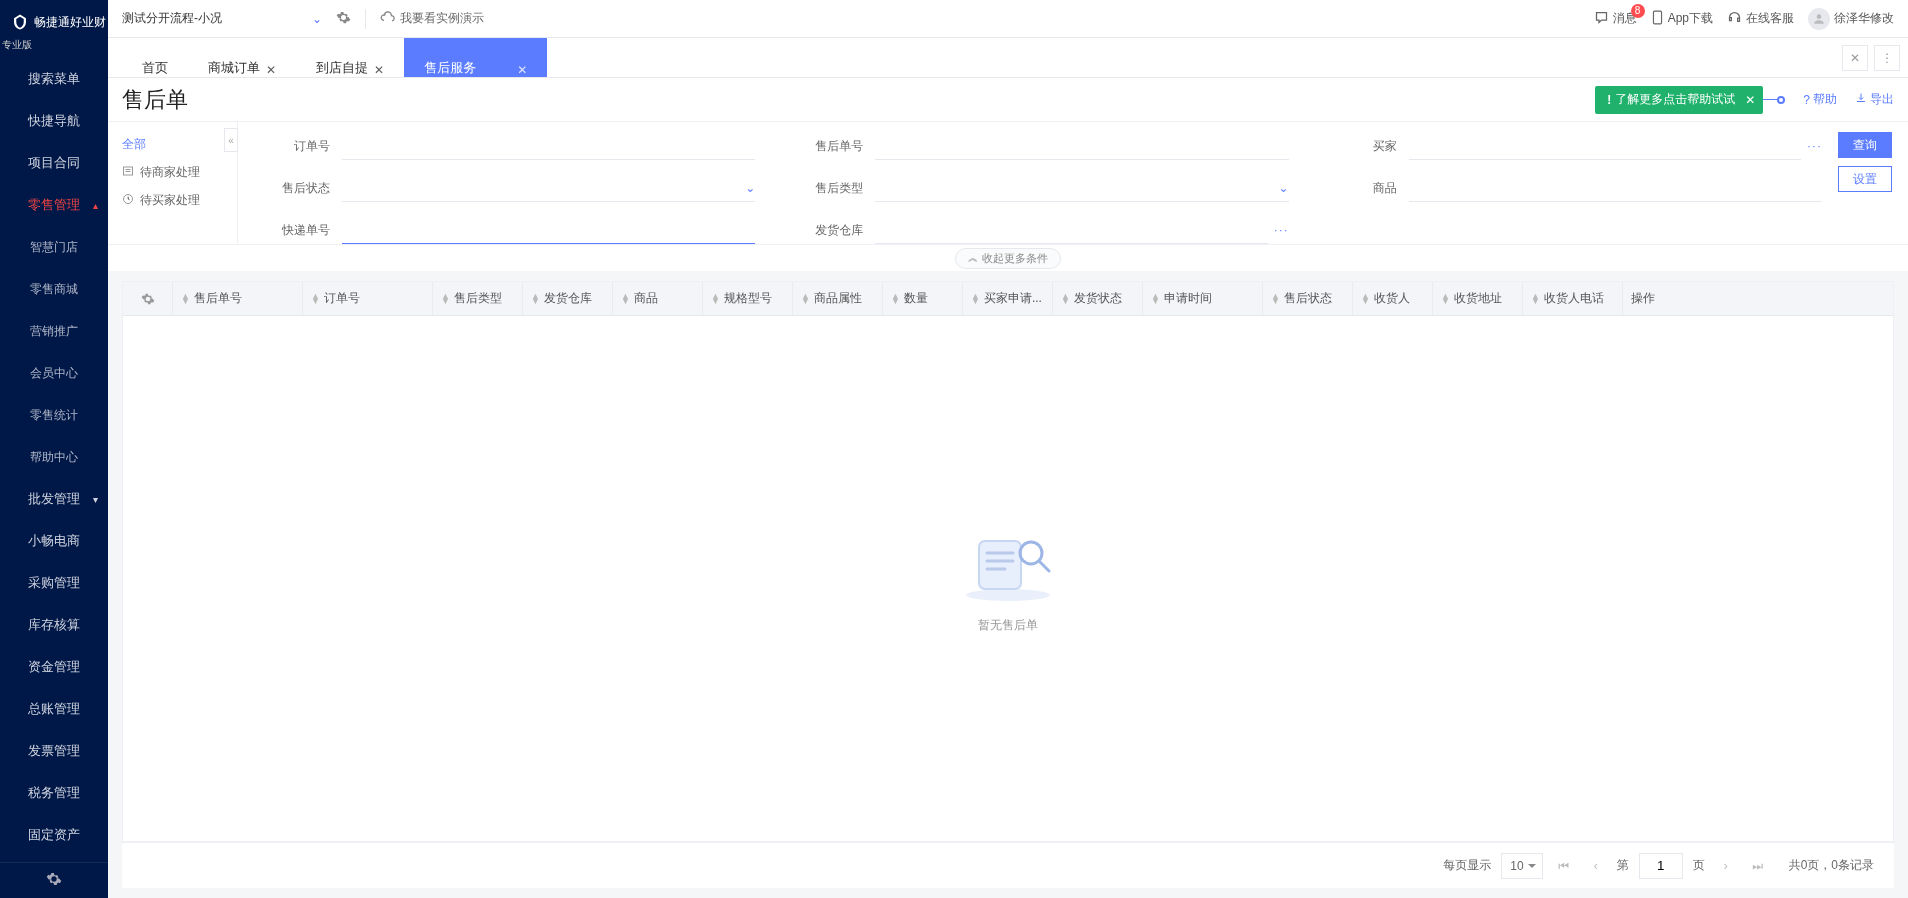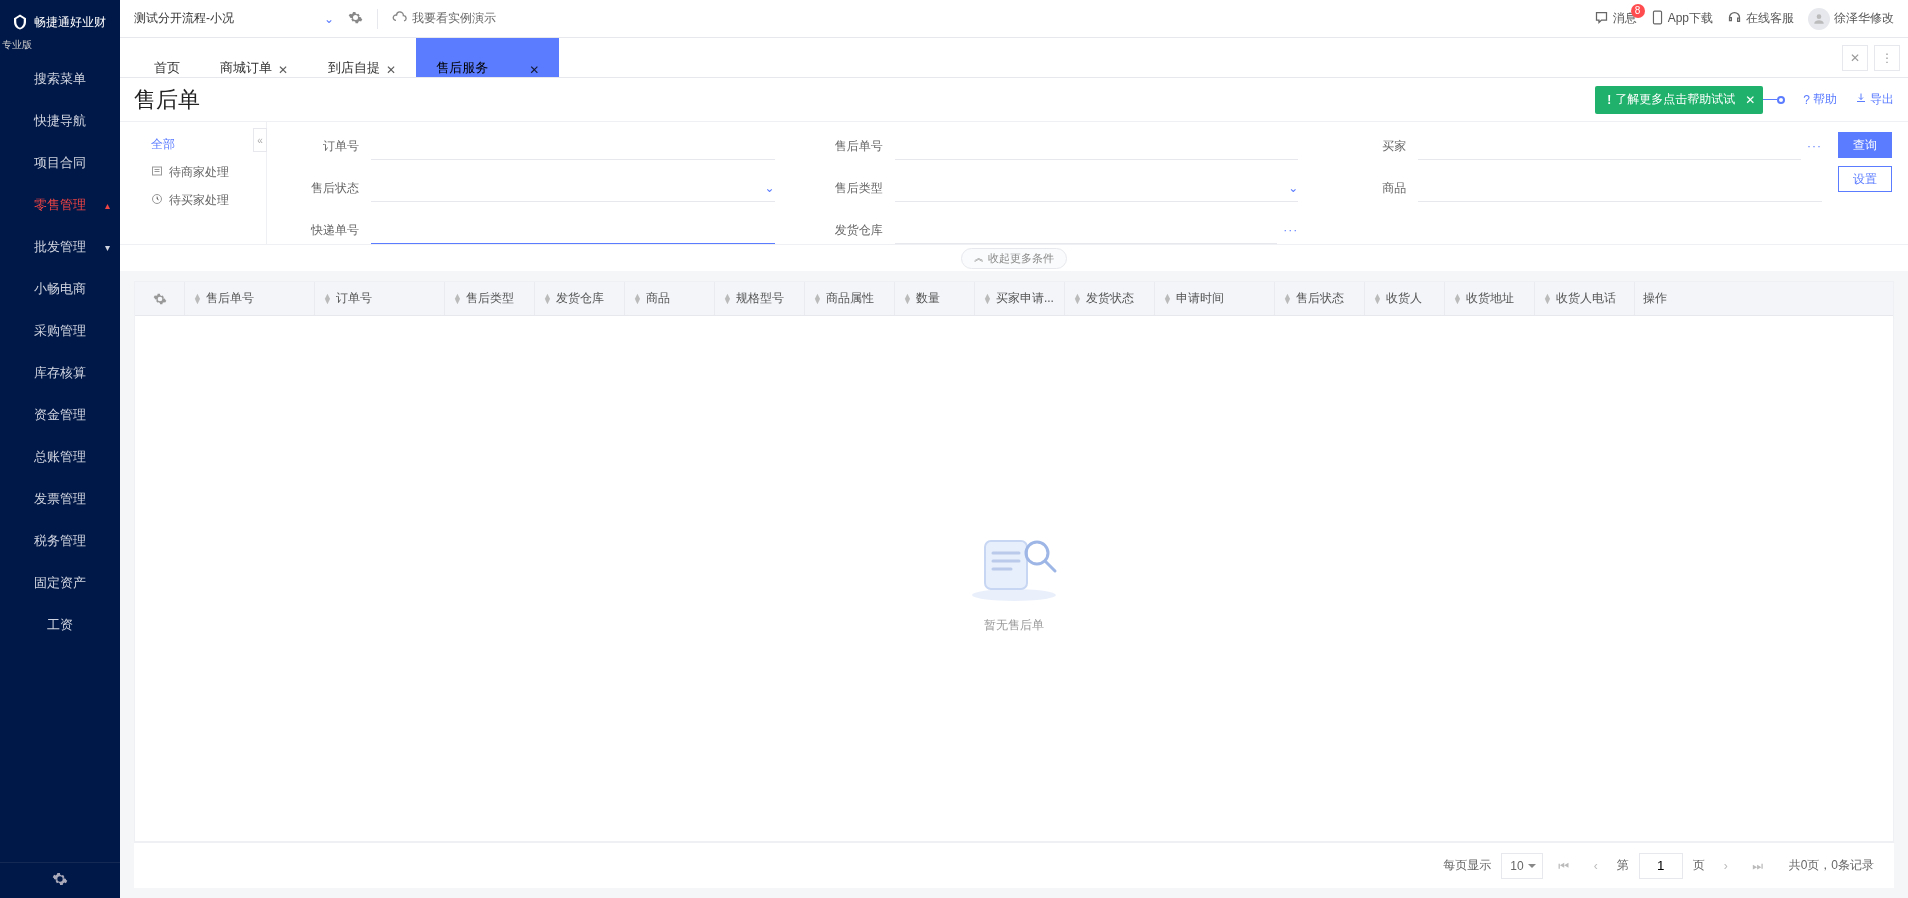--- a/index.html
+++ b/index.html
@@ -1,20 +1,20 @@
 <!DOCTYPE html>
 <html><head>
 <meta charset="utf-8">
 <style>
 * { margin: 0; padding: 0; box-sizing: border-box; }
 body { font-family: "Microsoft YaHei", "PingFang SC", sans-serif; font-size: 12px; color: #333; background: #fff; overflow: hidden; }
 .app { display: flex; height: 898px; width: 1908px; }
 
 
-.sidebar { width: 120px; background: #001847; color: #fff; display: flex; flex-direction: column; flex-shrink: 0; }
+.sidebar { width: 108px; background: #001847; color: #fff; display: flex; flex-direction: column; flex-shrink: 0; }
 .logo { height: 44px; display: flex; align-items: center; padding-left: 10px; gap: 4px; }
 .logo-icon { width: 20px; height: 20px; display: flex; align-items: center; justify-content: center; }
 .logo-text { font-size: 12px; }
 .logo-sub { font-size: 10px; color: #ccc; padding-left: 2px; margin-top: -6px; margin-bottom: 6px; }
 .side-items { flex: 1; overflow-y: auto; }
 .side-item { height: 42px; display: flex; align-items: center; justify-content: center; cursor: pointer; font-size: 13px; color: #d0d4e0; position: relative; }
 .side-item.active-parent { color: #ef4444; }
 .side-item .caret { position: absolute; right: 10px; font-size: 10px; }
 .side-sub { background: #001847; }
 .side-sub .side-item { font-size: 12px; color: #b0b6c8; }
@@ -29,39 +29,39 @@
 .top-divider { width: 1px; height: 20px; background: #e6e8ed; }
 .demo-link { display: flex; align-items: center; gap: 4px; color: #666; cursor: pointer; }
 .top-spacer { flex: 1; }
 .top-action { display: flex; align-items: center; gap: 4px; color: #555; cursor: pointer; position: relative; }
 .badge { position: absolute; top: -6px; right: -8px; background: #ff4d4f; color: #fff; border-radius: 8px; min-width: 14px; height: 14px; font-size: 10px; display: flex; align-items: center; justify-content: center; padding: 0 3px; }
 .avatar { width: 22px; height: 22px; border-radius: 50%; background: #e6e8ed; display: flex; align-items: center; justify-content: center; color: #aaa; }
 
 
 .tabs { height: 40px; background: #fff; border-bottom: 1px solid #e6e8ed; display: flex; align-items: stretch; padding-left: 14px; }
 .tab { display: flex; align-items: flex-end; padding: 0 20px; gap: 6px; cursor: pointer; color: #333; font-size: 13px; border-right: 0; }
-.tab.active { background: #5b7cff; color: #000000; gap: 41px; }
+.tab.active { background: #5b7cff; color: #ffffff; gap: 41px; }
 .tab-close { font-size: 12px; color: inherit; opacity: 0.8; }
 .tabs-end { margin-left: auto; display: flex; align-items: center; padding-right: 8px; gap: 6px; color: #999; }
 .tab-end-btn { width: 26px; height: 26px; border: 1px solid #e6e8ed; display: flex; align-items: center; justify-content: center; cursor: pointer; }
 
 
 .content { flex: 1; background: #f5f6f8; display: flex; flex-direction: column; min-height: 0; position: relative; }
 .page-head { height: 44px; background: #fff; display: flex; align-items: center; padding: 0 14px; border-bottom: 1px solid #eef0f4; }
 .page-title { font-size: 22px; font-weight: 500; color: #222; }
 .head-spacer { flex: 1; }
 .help-tip { background: #20b26c; color: #fff; height: 28px; display: flex; align-items: center; padding: 0 28px 0 12px; font-size: 12px; position: relative; border-radius: 2px; }
 .help-tip-close { position: absolute; right: 8px; cursor: pointer; }
 .help-link { color: #5b7cff; margin-left: 18px; display: flex; align-items: center; gap: 3px; cursor: pointer; }
 .help-dot { width: 8px; height: 8px; border: 2px solid #5b7cff; border-radius: 50%; display:inline-block; }
 .help-line { width: 14px; height: 1px; background: #5b7cff; display:inline-block; }
 
 
 .filter-wrap { background: #fff; margin: 0; display: flex; border-bottom: 1px solid #eef0f4; }
-.filter-left { width: 130px; border-right: 1px solid #eef0f4; padding: 8px 0; position: relative; margin-left: 17px; }
+.filter-left { width: 130px; border-right: 1px solid #eef0f4; padding: 8px 0; position: relative; }
 .filter-left-item { height: 28px; display: flex; align-items: center; gap: 6px; padding: 0 14px; cursor: pointer; color: #666; font-size: 12px; }
 .filter-left-item.active { color: #5b7cff; }
 .filter-collapse { position: absolute; right: -1px; top: 6px; width: 14px; height: 24px; border: 1px solid #e6e8ed; background: #fff; display: flex; align-items: center; justify-content: center; color: #aaa; cursor: pointer; font-size: 10px; }
 .filter-right { flex: 1; padding: 10px 16px 0 24px; display: flex; }
 .filter-grid { flex:1; display: grid; grid-template-columns: repeat(3, 1fr); column-gap: 40px; row-gap: 14px; }
 .form-row { display: flex; align-items: center; }
 .form-label { width: 68px; text-align: right; color: #666; font-size: 12px; margin-right: 12px; flex-shrink:0; }
 .form-input { flex: 1; height: 28px; border: none; border-bottom: 1px solid #e6e8ed; outline: none; font-size: 12px; background: transparent; }
 .form-input.focus-line { border-bottom: 1px solid #5b7cff; }
 .form-select { flex: 1; height: 28px; border: none; border-bottom: 1px solid #e6e8ed; display: flex; align-items: center; justify-content: flex-end; color: #5b7cff; cursor: pointer; }
@@ -104,20 +104,28 @@
           </svg>
       </span>
       <span class="logo-text">畅捷通好业财</span>
     </div>
     <div class="logo-sub">专业版</div>
     <div class="side-items" id="side-items">
         <div class="side-item">搜索菜单</div>
         <div class="side-item">快捷导航</div>
         <div class="side-item">项目合同</div>
         <div class="side-item active-parent">零售管理<span class="caret">▴</span></div>
+        <div class="side-sub">
+          <div class="side-item">智慧门店</div>
+          <div class="side-item">零售商城</div>
+          <div class="side-item">营销推广</div>
+          <div class="side-item">会员中心</div>
+          <div class="side-item">零售统计</div>
+          <div class="side-item">帮助中心</div>
+        </div>
         <div class="side-item">批发管理<span class="caret">▾</span></div>
         <div class="side-item">小畅电商</div>
         <div class="side-item">采购管理</div>
         <div class="side-item">库存核算</div>
         <div class="side-item">资金管理</div>
         <div class="side-item">总账管理</div>
         <div class="side-item">发票管理</div>
         <div class="side-item">税务管理</div>
         <div class="side-item">固定资产</div>
         <div class="side-item">工资</div>

